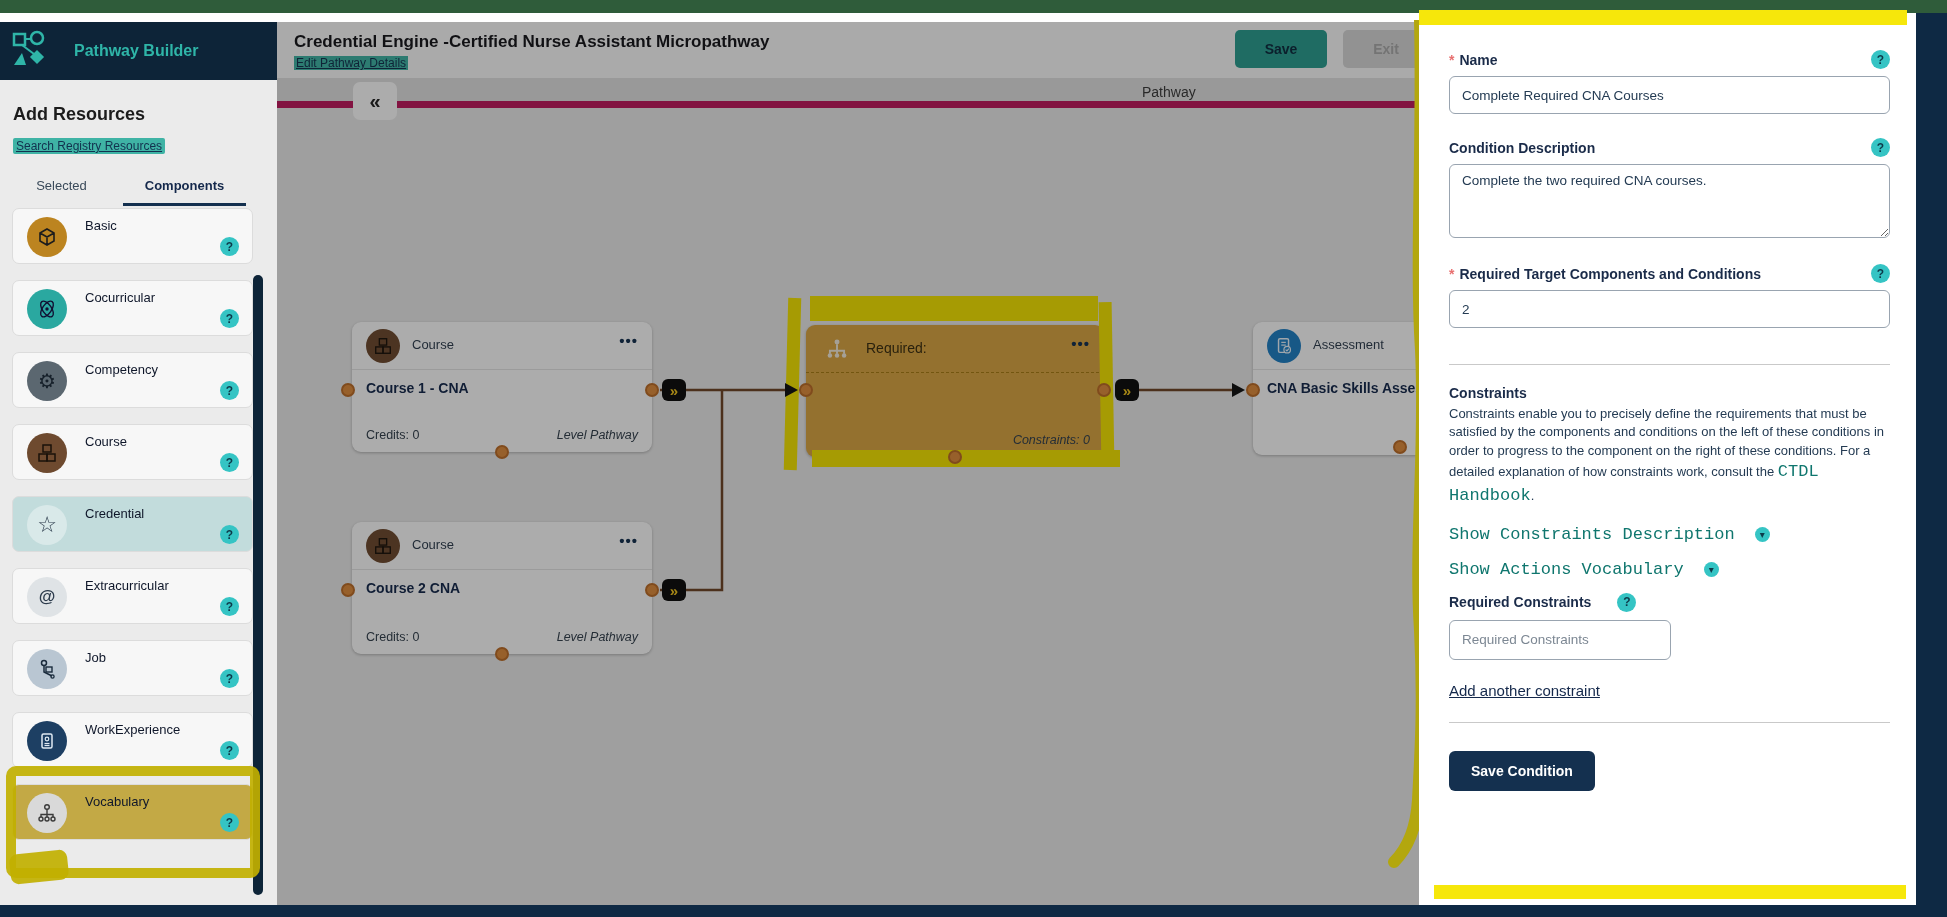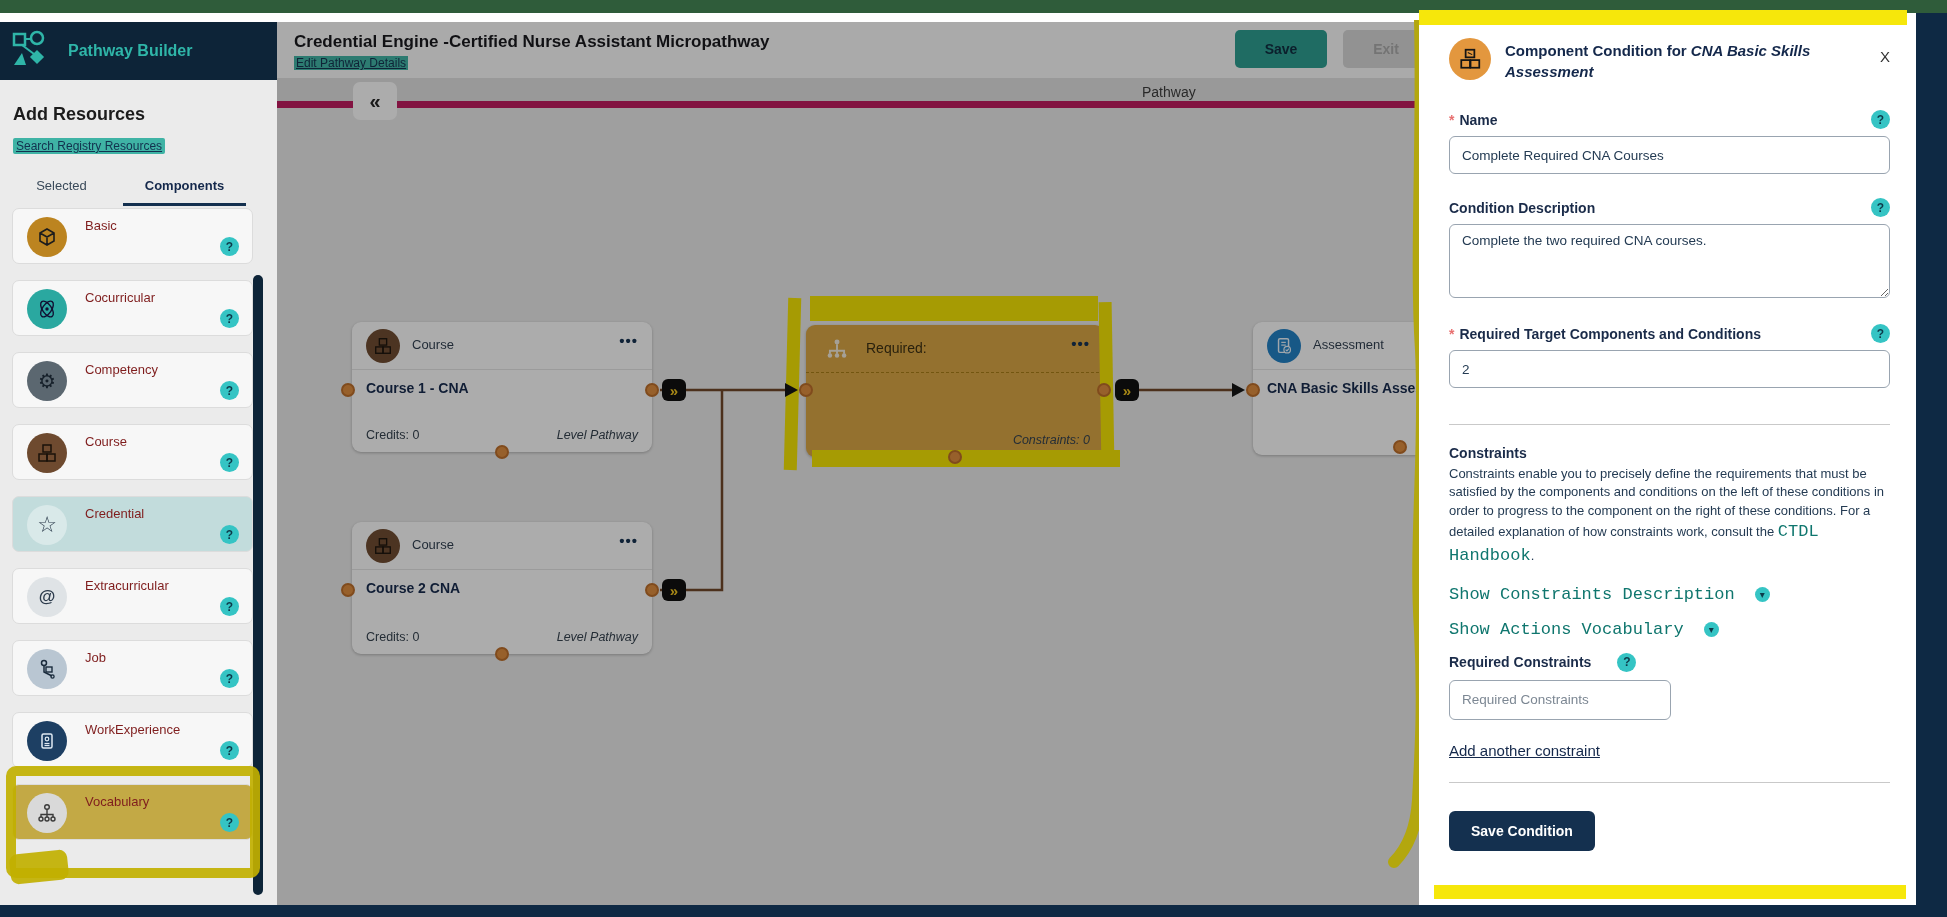--- a/index.html
+++ b/index.html
@@ -4,32 +4,32 @@
 <style>
   * { margin:0; padding:0; box-sizing:border-box; }
   html,body { width:1947px; height:917px; background:#0e2944; font-family:"Liberation Sans", sans-serif; overflow:hidden; }
   #root { position:relative; width:1947px; height:917px; }
 
   .topbar { position:absolute; left:0; top:0; width:1947px; height:13px; background:#2f5c3a; }
   .whitestrip { position:absolute; left:0; top:13px; width:1916px; height:9px; background:#ffffff; }
 
   
   .sidebar { position:absolute; left:0; top:22px; width:277px; height:883px; background:#ebebeb; z-index:60; }
-  .sidebar-head { position:absolute; left:0; top:0; width:277px; height:58px; background:#0d2438; display:flex; align-items:center; gap:18px; padding-left:10px; }
+  .sidebar-head { position:absolute; left:0; top:0; width:277px; height:58px; background:#0d2438; display:flex; align-items:center; gap:24px; padding-left:10px; }
   .app-title { color:#2fb5a8; font-weight:bold; font-size:16px; }
   .sb-heading { position:absolute; left:13px; top:82px; font-size:18px; font-weight:bold; color:#1c1c1c; }
   .sb-search { position:absolute; left:13px; top:116px; font-size:12px; color:#12314e; text-decoration:underline; background:#3fb3a5; padding:1px 3px; border-radius:2px; cursor:pointer; }
   .tabs { position:absolute; left:0; top:148px; width:260px; display:flex; }
   .tab { width:123px; text-align:center; font-size:13px; color:#3a4a5a; padding:8px 0 10px; cursor:pointer; }
   .tab.active { font-weight:bold; color:#14284b; border-bottom:3px solid #14304f; }
   .card { position:absolute; left:12px; width:241px; height:56px; background:#f7f7f7; border:1px solid #dcdcdc; border-radius:7px; cursor:pointer; }
   .card.sel { background:#c2dcdc; }
   .card.hl { background:#c3a945; }
   .card .icn { position:absolute; left:14px; top:8px; width:40px; height:40px; border-radius:50%; display:flex; align-items:center; justify-content:center; }
-  .card .lbl { position:absolute; left:72px; top:9px; font-size:13px; color:#7f1d1d; }
+  .card .lbl { position:absolute; left:72px; top:9px; font-size:13px; color:#0f172a; }
   .qbadge { position:absolute; right:13px; bottom:7px; width:19px; height:19px; border-radius:50%; background:#35c4c4; color:#0d3a4a; font-size:12px; font-weight:bold; display:flex; align-items:center; justify-content:center; }
   .scrollthumb { position:absolute; left:253px; top:253px; width:10px; height:620px; background:#0d2438; border-radius:6px; }
   .cond-ring { position:absolute; left:6px; top:744px; width:254px; height:112px; border:10px solid rgba(193,176,0,0.92); border-radius:10px; z-index:5; pointer-events:none; }
   .cond-blob { position:absolute; left:10px; top:830px; width:58px; height:30px; background:rgba(193,176,0,0.92); border-radius:8px; transform:rotate(-6deg); z-index:5; pointer-events:none; }
 
   
   .main { position:absolute; left:277px; top:22px; width:1260px; height:883px; background:#e9e9e9; z-index:10; overflow:hidden; }
   .main-header { position:absolute; left:0; top:0; width:1142px; height:56px; background:#fafafa; }
   .ph-title { position:absolute; left:17px; top:10px; font-size:17px; font-weight:bold; color:#15151a; }
   .edit-link { position:absolute; left:17px; top:34px; font-size:12px; color:#12314e; text-decoration:underline; background:#3fb3a5; padding:0 2px; cursor:pointer; }
@@ -322,32 +322,20 @@
     <div class="chev" style="left:838px;top:357px">»</div>
 
     <div class="dim"></div>
   </div>
 
   <svg class="edge-squiggle" viewBox="0 0 46 860">
     <path d="M36 0 C39 120 31 240 37 330 C42 430 30 520 36 610 C40 690 36 740 34 780 C32 812 22 830 10 842" fill="none" stroke="#b3a70e" stroke-width="12" stroke-linecap="round"></path>
   </svg>
 
   <div class="panel">
-    <div class="panel-head">
-      <span class="cond-avatar">
-        <svg width="24" height="24" viewBox="0 0 22 22">
-            <rect x="7" y="2.5" width="8" height="7" fill="none" stroke="#141414" stroke-width="1.6"></rect>
-            <rect x="3" y="12" width="8" height="7" fill="none" stroke="#141414" stroke-width="1.6"></rect>
-            <rect x="11.5" y="12" width="8" height="7" fill="none" stroke="#141414" stroke-width="1.6"></rect>
-            <line x1="9" y1="5" x2="13" y2="7" stroke="#141414" stroke-width="1"></line>
-          </svg>
-      </span>
-      <div class="panel-title"><span>Component Condition for </span><span class="tgt">CNA Basic Skills Assessment</span></div>
-      <span class="panel-close">X</span>
-    </div>
 
     <div class="fld-label" style="margin-top:28px">
       <span class="req-star">*</span>
       <span>Name</span>
       <span class="qbadge2">?</span>
     </div>
     <input class="txt-input" style="margin-top: 7px;" value="Complete Required CNA Courses">
 
     <div class="fld-label" style="margin-top:24px">
       <span>Condition Description</span>

